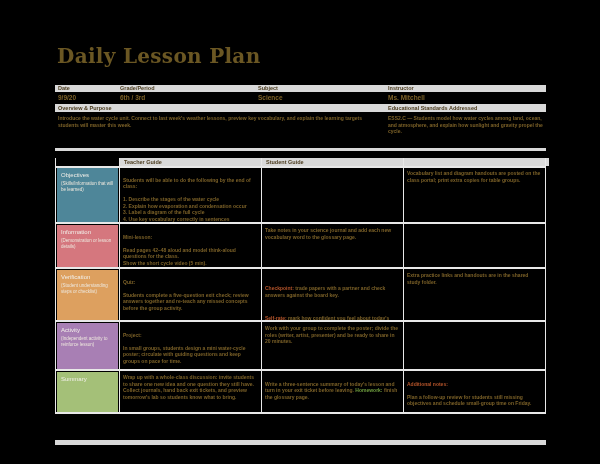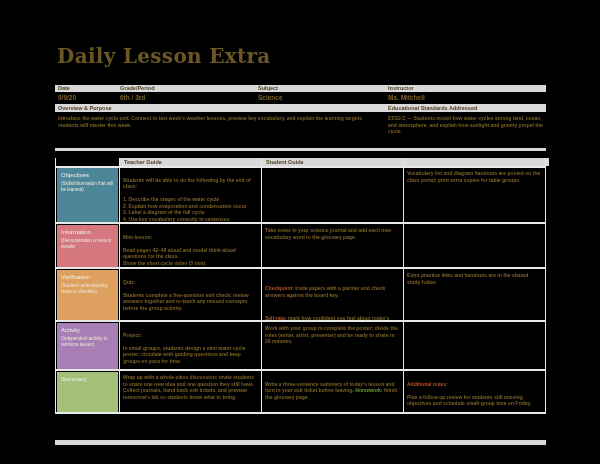--- a/index.html
+++ b/index.html
@@ -26,21 +26,21 @@
   .rowbox{left:57px;width:61px;box-sizing:border-box;padding:3px 4px;overflow:hidden;}
   .rowbox .bt{font-size:6px;color:#F2EFE9;line-height:8px;}
   .rowbox .bs{font-size:4.5px;color:#EDE7DD;line-height:5.5px;margin-top:2px;}
   .para{margin-bottom:4px;}
 </style>
 </head>
 <body>
 
 <div class="canvas">
 
-  <div class="abs title">Daily Lesson Extra</div>
+  <div class="abs title">Daily Lesson Plan</div>
 
   <div class="abs band" style="left:55px;top:85px;width:491px;height:7px;"></div>
   <div class="abs band-label" style="left:58px;top:85px;">Date</div>
   <div class="abs band-label" style="left:120px;top:85px;">Grade/Period</div>
   <div class="abs band-label" style="left:258px;top:85px;">Subject</div>
   <div class="abs band-label" style="left:388px;top:85px;">Instructor</div>
 
   <div class="abs meta-value" style="left:58px;top:93px;">9/9/20</div>
   <div class="abs meta-value" style="left:120px;top:93px;">6th / 3rd</div>
   <div class="abs meta-value" style="left:258px;top:93px;">Science</div>

